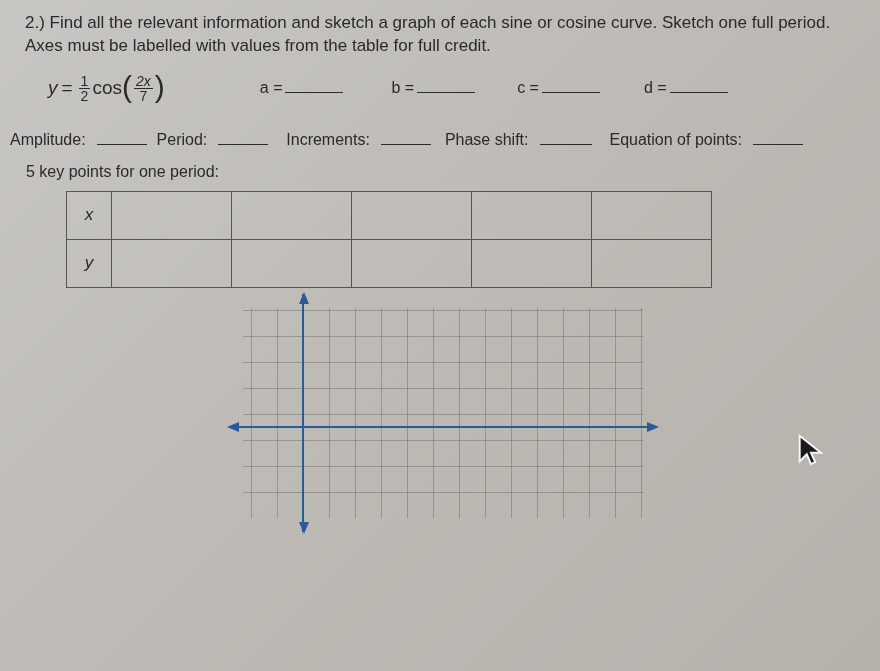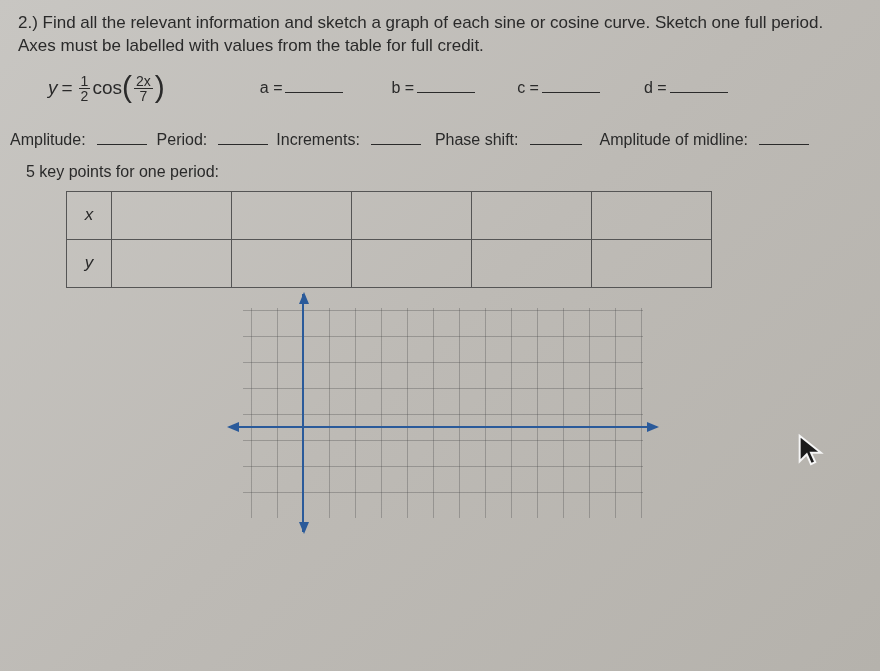--- a/index.html
+++ b/index.html
@@ -10,20 +10,21 @@
     font-family: Arial, Helvetica, sans-serif;
     color: #2a2a2a;
     padding: 12px 18px;
     position: relative;
     overflow: hidden;
   }
   .instr {
     font-size: 17px;
     line-height: 1.35;
     margin-bottom: 16px;
+    margin-left: 7px;
   }
   .row1 {
     display: flex;
     align-items: center;
     gap: 0;
     margin: 8px 0 28px 0;
     padding-left: 30px;
   }
   .eq { font-size: 19px; display: flex; align-items: center; white-space: nowrap; }
   .fracwrap { display:inline-flex; flex-direction:column; align-items:center; font-size:14px; line-height:1; margin:0 2px; position:relative; }
@@ -127,21 +128,21 @@
   <span class="eq">
     <span style="font-style:italic">y</span>
     <span style="margin:0 4px">=</span>
     <span class="fracwrap">
       <span class="num">1</span>
       <span class="den">2</span>
     </span>
     <span>cos</span>
     <span class="paren">(</span>
     <span class="fracwrap">
-      <span class="num" style="">2x</span>
+      <span class="num" style="font-style:italic">2x</span>
       <span class="den">7</span>
     </span>
     <span class="paren">)</span>
   </span>
 
   <span style="flex:0 0 95px"></span>
 
   <span class="blanklabel">
     <span>a =</span>
     <span class="blank md"></span>
@@ -161,25 +162,25 @@
     <span>d =</span>
     <span class="blank md"></span>
   </span>
 </div>
 
 <div class="row2">
   <span>Amplitude:</span>
   <span class="blank"></span>
   <span style="margin-left:2px">Period:</span>
   <span class="blank"></span>
-  <span style="">Increments:</span>
+  <span style="margin-left:10px">Increments:</span>
   <span class="blank"></span>
   <span style="margin-left:6px">Phase shift:</span>
   <span class="blank lg"></span>
-  <span style="margin-left:10px">Amplitude of midline:</span>
+  <span style="margin-left:10px">Equation of points:</span>
   <span class="blank"></span>
 </div>
 
 <div class="kp">5 key points for one period:</div>
 
 <div class="tablewrap">
   <table class="kptab">
     <tbody>
         <tr>
       <td class="hdr">x</td>

